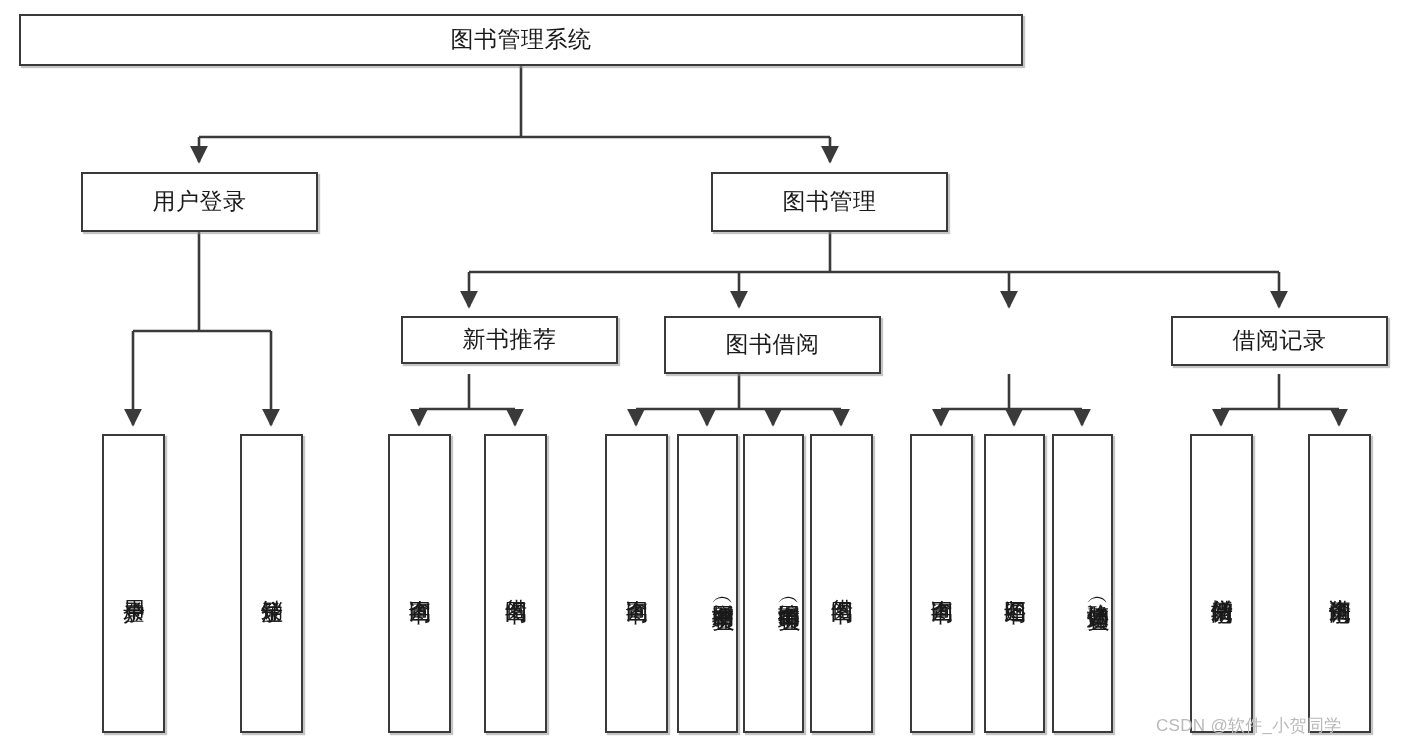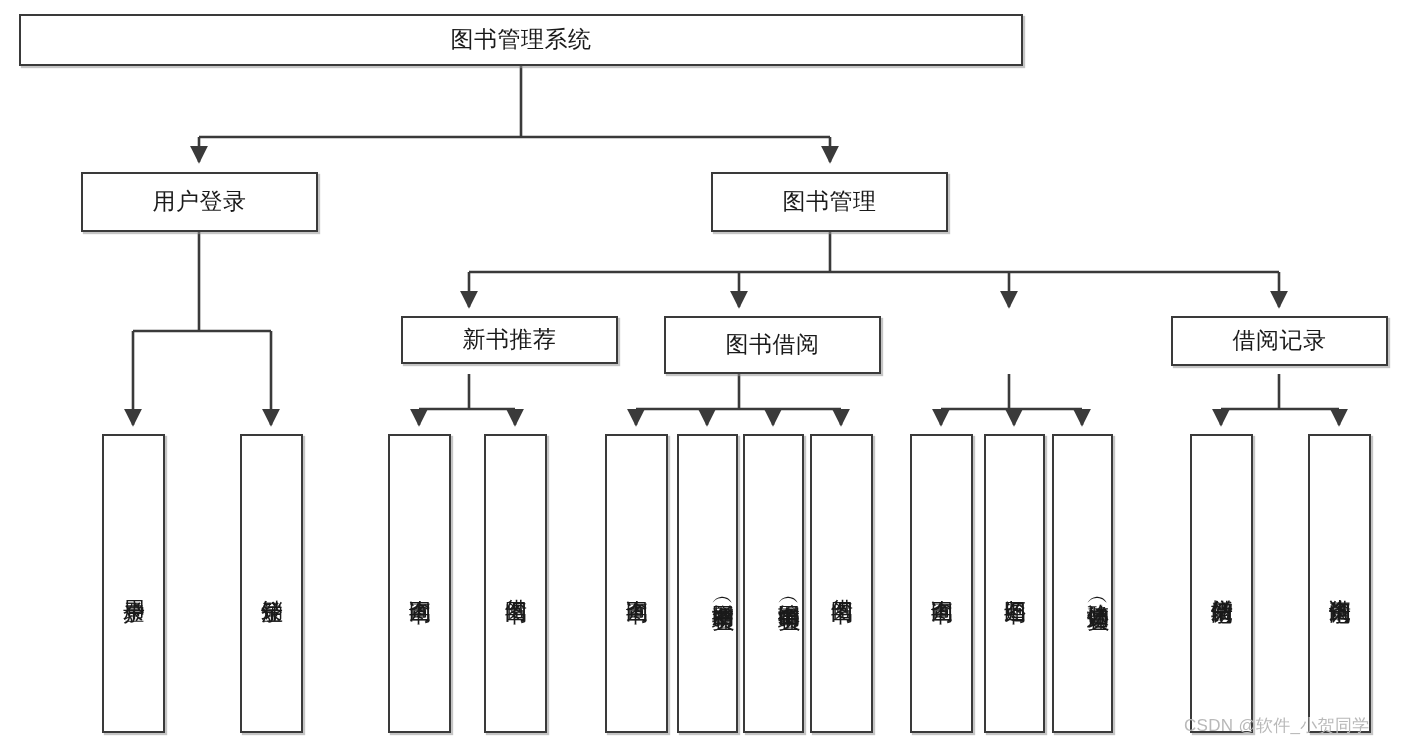--- a/index.html
+++ b/index.html
@@ -53,21 +53,21 @@
     padding-top: 14px;
     white-space: nowrap;
     overflow: hidden;
   }
   .node-v.mid {
     align-items: center;
     padding-top: 0;
   }
   .watermark {
     position: absolute;
-    left: 1184px;
+    left: 1156px;
     top: 714px;
     font-size: 17px;
     color: #b9b9b9;
     white-space: nowrap;
     letter-spacing: 0.3px;
   }
 </style>
 </head>
 <body>
 

